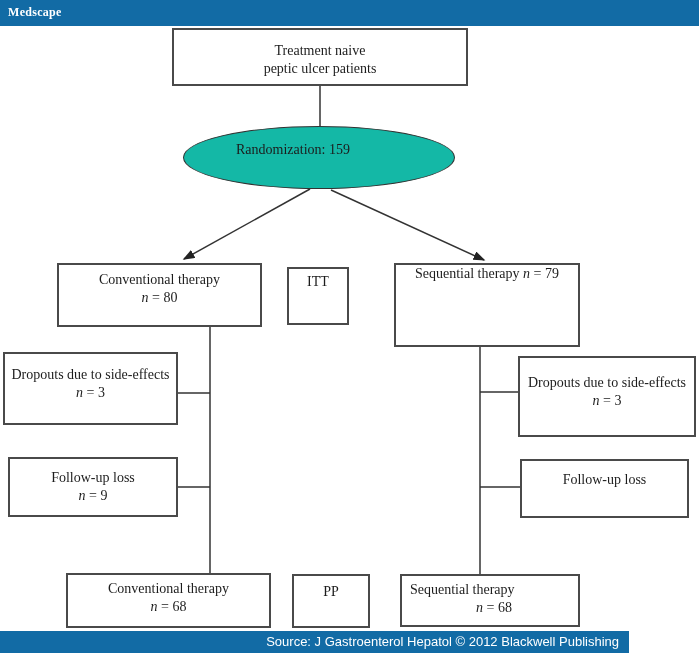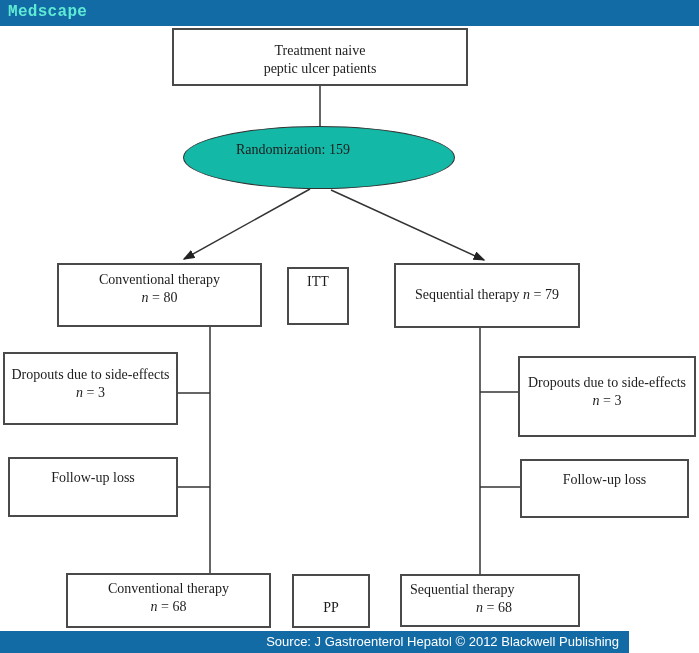--- a/index.html
+++ b/index.html
@@ -4,22 +4,22 @@
 <style>
   html,body{margin:0;padding:0;background:#fff;}
   #canvas{
     position:relative;width:699px;height:653px;background:#ffffff;
     font-family:"Liberation Serif", serif;color:#1c1c1c;overflow:hidden;
   }
   .topbar{
     position:absolute;left:0;top:0;width:699px;height:26px;background:#126BA5;z-index:3;
   }
   .logo{
-    position:absolute;left:8px;top:0;line-height:25px;color:#5eead4;
-    font-family:Liberation Mono, monospace;font-size:16px;font-weight:bold;letter-spacing:.3px;
+    position:absolute;left:8px;top:0;line-height:25px;color:#ffffff;
+    font-family:Liberation Serif, serif;font-size:12px;font-weight:bold;letter-spacing:.3px;
   }
   .bottombar{
     position:absolute;left:0;top:631px;width:629px;height:22px;background:#126BA5;z-index:3;
     box-sizing:border-box;padding-right:10px;text-align:right;
   }
   .sourcetext{
     color:#ffffff;font-family:"Liberation Sans", sans-serif;font-size:13px;line-height:22px;
   }
   svg.connectors{position:absolute;left:0;top:0;z-index:1;}
   .box{
@@ -29,27 +29,27 @@
   .box .nowrap{white-space:nowrap;}
   .ellipse{
     position:absolute;box-sizing:border-box;background:#14b8a6;border:1.5px solid #333333;
     border-radius:50%;z-index:2;display:flex;align-items:flex-start;justify-content:center;
     font-size:14px;
   }
   #box-treatment{left:172px;top:28px;width:296px;height:58px;padding-top:12px;}
   #ellipse-rand{left:183px;top:126px;width:272px;height:63px;padding-top:15px;padding-right:52px;}
   #box-conv80{left:57px;top:263px;width:205px;height:64px;padding-top:6px;}
   #box-itt{left:287px;top:267px;width:62px;height:58px;padding-top:4px;}
-  #box-seq79{left:394px;top:263px;width:186px;height:65px;padding-top:21px;}
+  #box-seq79{left:394px;top:263px;width:186px;height:84px;padding-top:0;}
   #box-drop-left{left:3px;top:352px;width:175px;height:73px;padding-top:12px;}
   #box-fu-left{left:8px;top:457px;width:170px;height:60px;padding-top:10px;}
   #box-drop-right{left:518px;top:356px;width:178px;height:81px;padding-top:16px;}
   #box-fu-right{left:520px;top:459px;width:169px;height:59px;padding-top:10px;}
   #box-conv68{left:66px;top:573px;width:205px;height:55px;padding-top:5px;}
-  #box-pp{left:292px;top:574px;width:78px;height:54px;padding-top:23px;}
+  #box-pp{left:292px;top:574px;width:78px;height:54px;padding-top:7px;}
   #box-seq68{left:400px;top:574px;width:180px;height:53px;padding-top:5px;text-align:left;padding-left:8px;}
   #box-seq68 .centerline{text-align:center;}
 </style>
 </head>
 <body>
 
 <div id="canvas">
 
   <svg class="connectors" width="699" height="653">
     <defs>
@@ -94,20 +94,21 @@
     <div class="nowrap"><span>Sequential therapy </span><i>n</i><span> = 79</span></div>
   </div>
 
   <div class="box" id="box-drop-left">
     <div class="nowrap">Dropouts due to side-effects</div>
     <div><i>n</i><span> = 3</span></div>
   </div>
 
   <div class="box" id="box-fu-left">
     <div>Follow-up loss</div>
+    <div><i>n</i><span> = 9</span></div>
   </div>
 
   <div class="box" id="box-drop-right">
     <div class="nowrap">Dropouts due to side-effects</div>
     <div><i>n</i><span> = 3</span></div>
   </div>
 
   <div class="box" id="box-fu-right">
     <div>Follow-up loss</div>
   </div>

